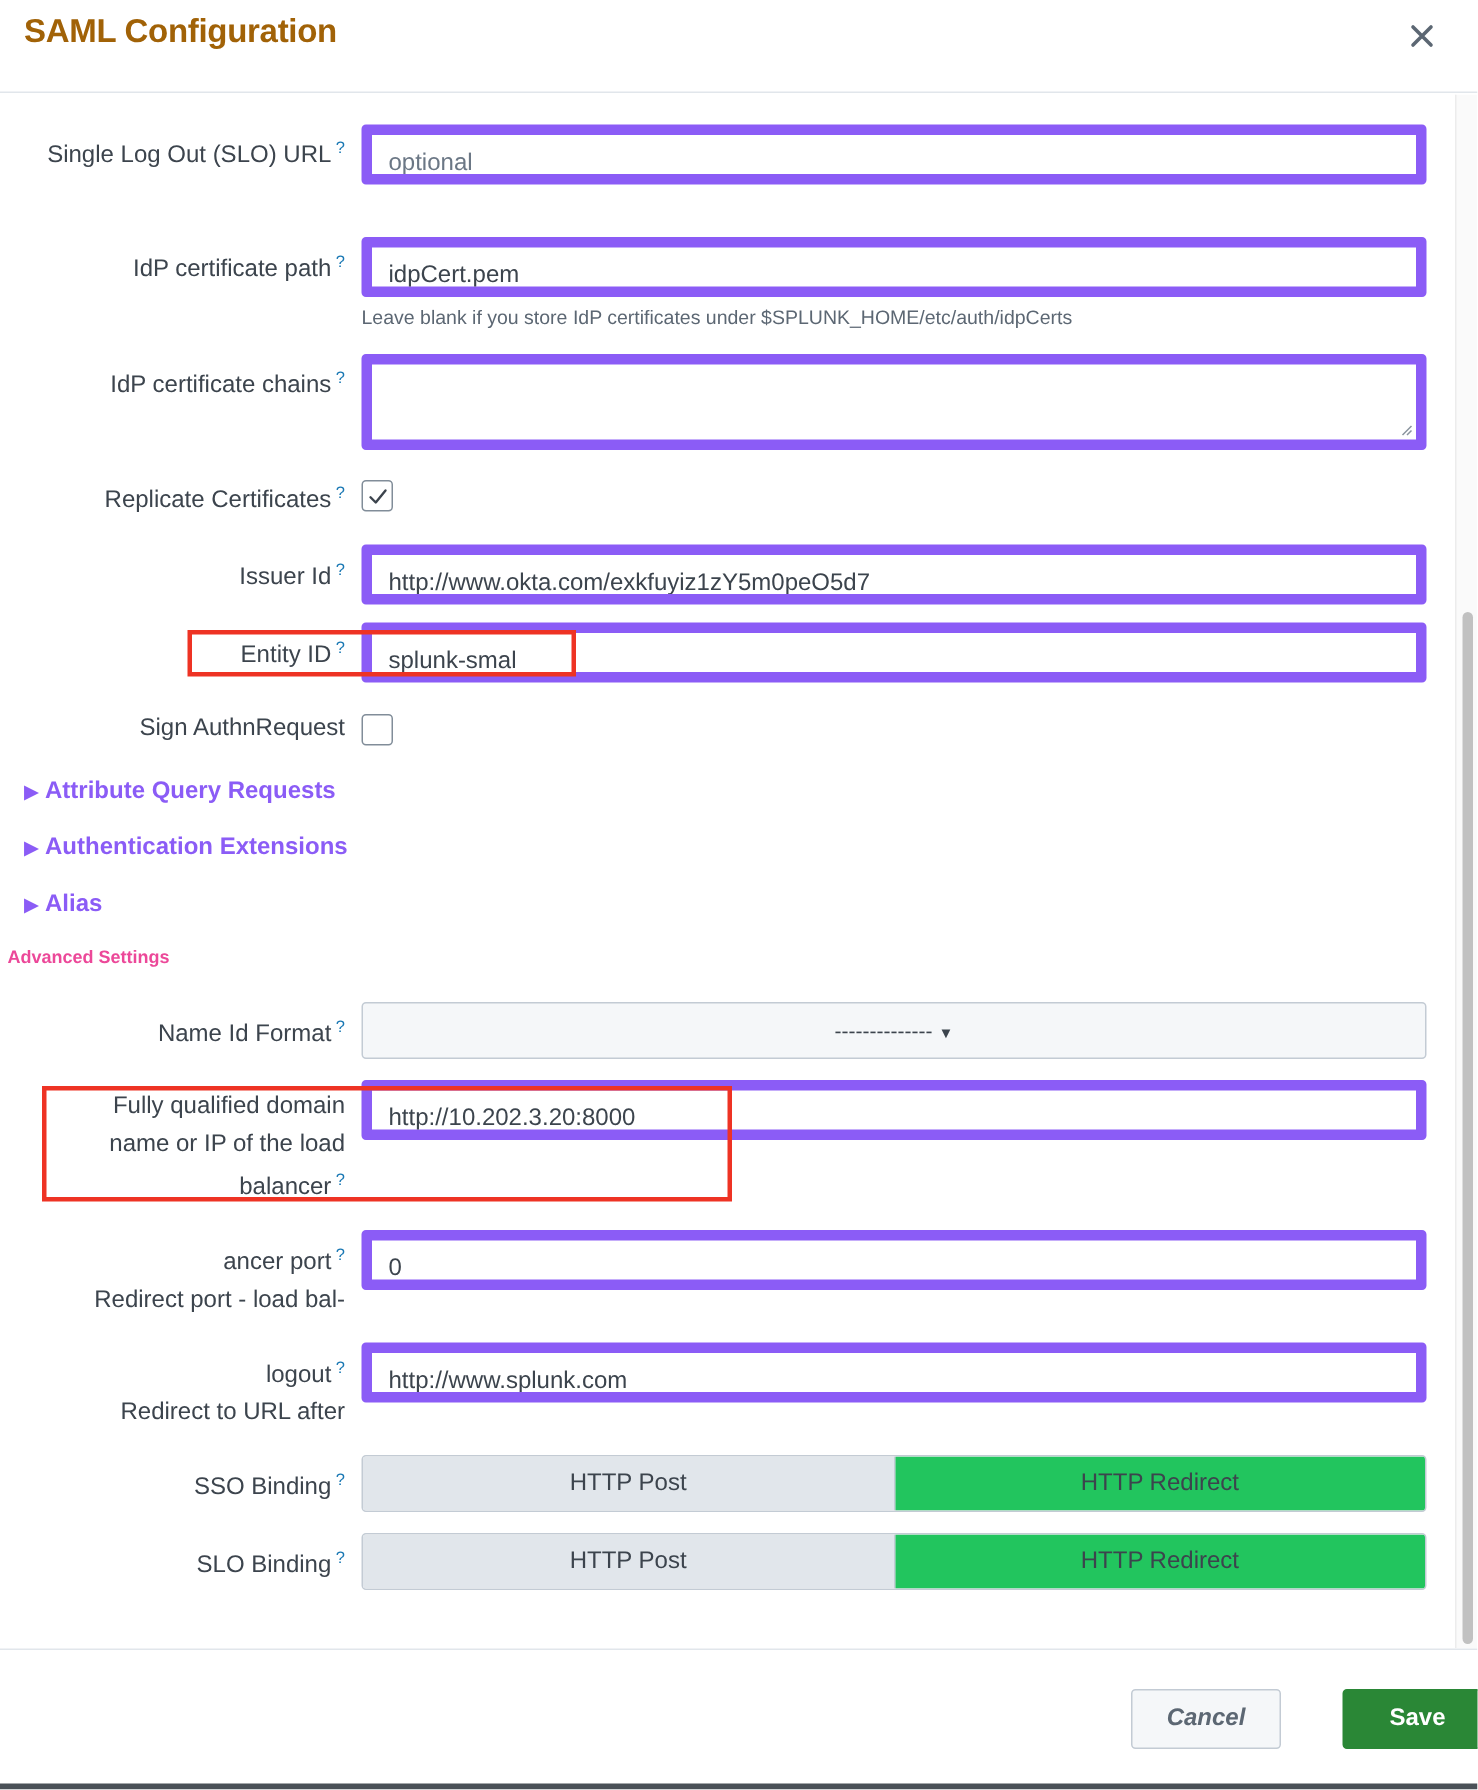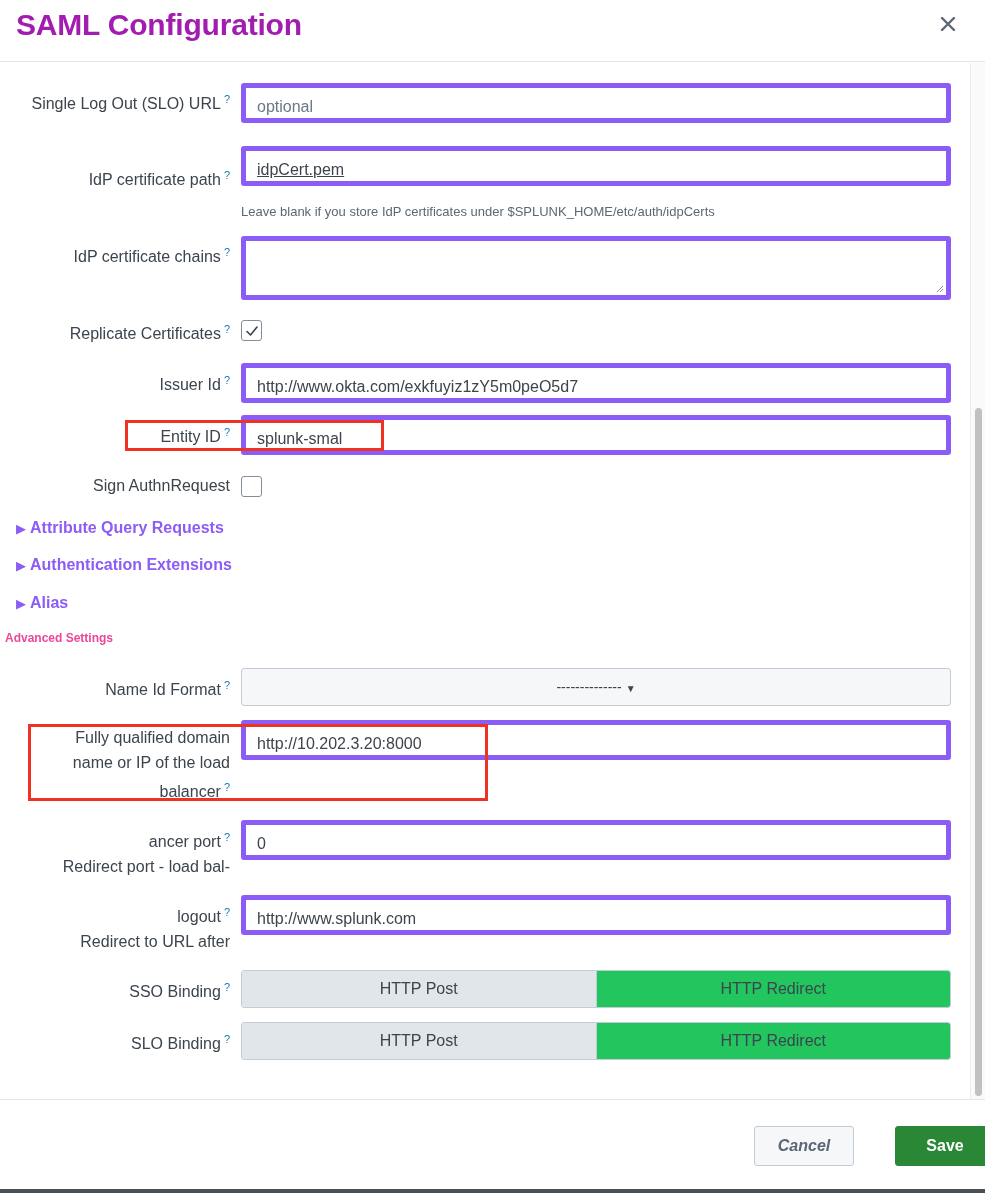--- a/index.html
+++ b/index.html
@@ -1,29 +1,29 @@
 <!DOCTYPE html>
 <html><head>
   <meta charset="utf-8">
   <style>
     * { box-sizing: border-box; margin: 0; padding: 0; }
     html, body { width: 985px; height: 1193px; overflow: hidden; background: #ffffff; }
     body { font-family: "Liberation Sans", "DejaVu Sans", sans-serif; color: #3c444d; position: relative; }
 
     .header { position: absolute; left: 0; top: 0; width: 985px; height: 62px; border-bottom: 1px solid #e1e6eb; background: #fff; }
-    .title { position: absolute; left: 16px; top: 8px; font-size: 30px; font-weight: bold; color: #a21caf; letter-spacing: -0.2px; }
+    .title { position: absolute; left: 16px; top: 8px; font-size: 22px; font-weight: bold; color: #a16207; letter-spacing: -0.2px; }
     .close { position: absolute; right: 26px; top: 12px; width: 22px; height: 22px; cursor: pointer; }
     .close svg { display: block; }
 
     .body { position: absolute; left: 0; top: 63px; width: 985px; height: 1036px; overflow: hidden; }
     .scroll-track { position: absolute; left: 970px; top: 0; width: 15px; height: 1036px; border-left: 1px solid #ececec; background: #fafafa; }
     .scroll-thumb { position: absolute; left: 975px; top: 345px; width: 7px; height: 688px; background: #c1c1c1; border-radius: 4px; }
     .label { position: absolute; right: 755px; text-align: right; font-size: 16px; color: #3c444d; line-height: 25px; width: 210px; }
     .help { color: #1a78b4; font-size: 11px; vertical-align: super; margin-left: 3px; cursor: pointer; }
-    .input { position: absolute; left: 241px; width: 710px; height: 40px; border: 5px solid #8b5cf6; border-radius: 3px; background: #fff; font-size: 16px; color: #3c444d; padding: 0 11px; line-height: 38px; white-space: nowrap; overflow: hidden; }
+    .input { position: absolute; left: 241px; width: 710px; height: 40px; border: 7px solid #8b5cf6; border-radius: 3px; background: #fff; font-size: 16px; color: #3c444d; padding: 0 11px; line-height: 38px; white-space: nowrap; overflow: hidden; }
     .input.placeholder { color: #6b7785; }
     .textarea { height: 64px; }
     .resize-grip { position: absolute; right: 2px; bottom: 2px; width: 8px; height: 8px; }
     .hint { position: absolute; left: 241px; font-size: 13px; color: #5c6773; }
     .checkbox { position: absolute; left: 241px; width: 21px; height: 21px; border: 1px solid #818d99; border-radius: 3px; background: #fff; cursor: pointer; }
     .checkbox svg { position: absolute; left: 3px; top: 3px; }
 
     .section { position: absolute; left: 16px; font-size: 16px; font-weight: bold; color: #8b5cf6; cursor: pointer; }
     .section .tri { display: inline-block; font-size: 13px; margin-right: 4px; }
     .adv { position: absolute; left: 5px; font-size: 12px; font-weight: bold; color: #ec4899; }
@@ -58,21 +58,21 @@
 <div class="body">
 
   <div class="label" style="top:24px;">
     <span>Single Log Out (SLO) URL</span><span class="help">?</span>
   </div>
   <div class="input placeholder" style="top:20px;">optional</div>
 
   <div class="label" style="top:100px;">
     <span>IdP certificate path</span><span class="help">?</span>
   </div>
-  <div class="input" style="top:83px;text-decoration:underline;">idpCert.pem</div>
+  <div class="input" style="top:95px;">idpCert.pem</div>
   <div class="hint" style="top:141px;">Leave blank if you store IdP certificates under $SPLUNK_HOME/etc/auth/idpCerts</div>
 
   <div class="label" style="top:177px;">
     <span>IdP certificate chains</span><span class="help">?</span>
   </div>
   <div class="input textarea" style="top:173px;">
     <svg class="resize-grip" width="8" height="8" viewBox="0 0 8 8">
       <path d="M1 7 L7 1 M4 7 L7 4" stroke="#8a949e" stroke-width="1"></path>
     </svg>
   </div>

